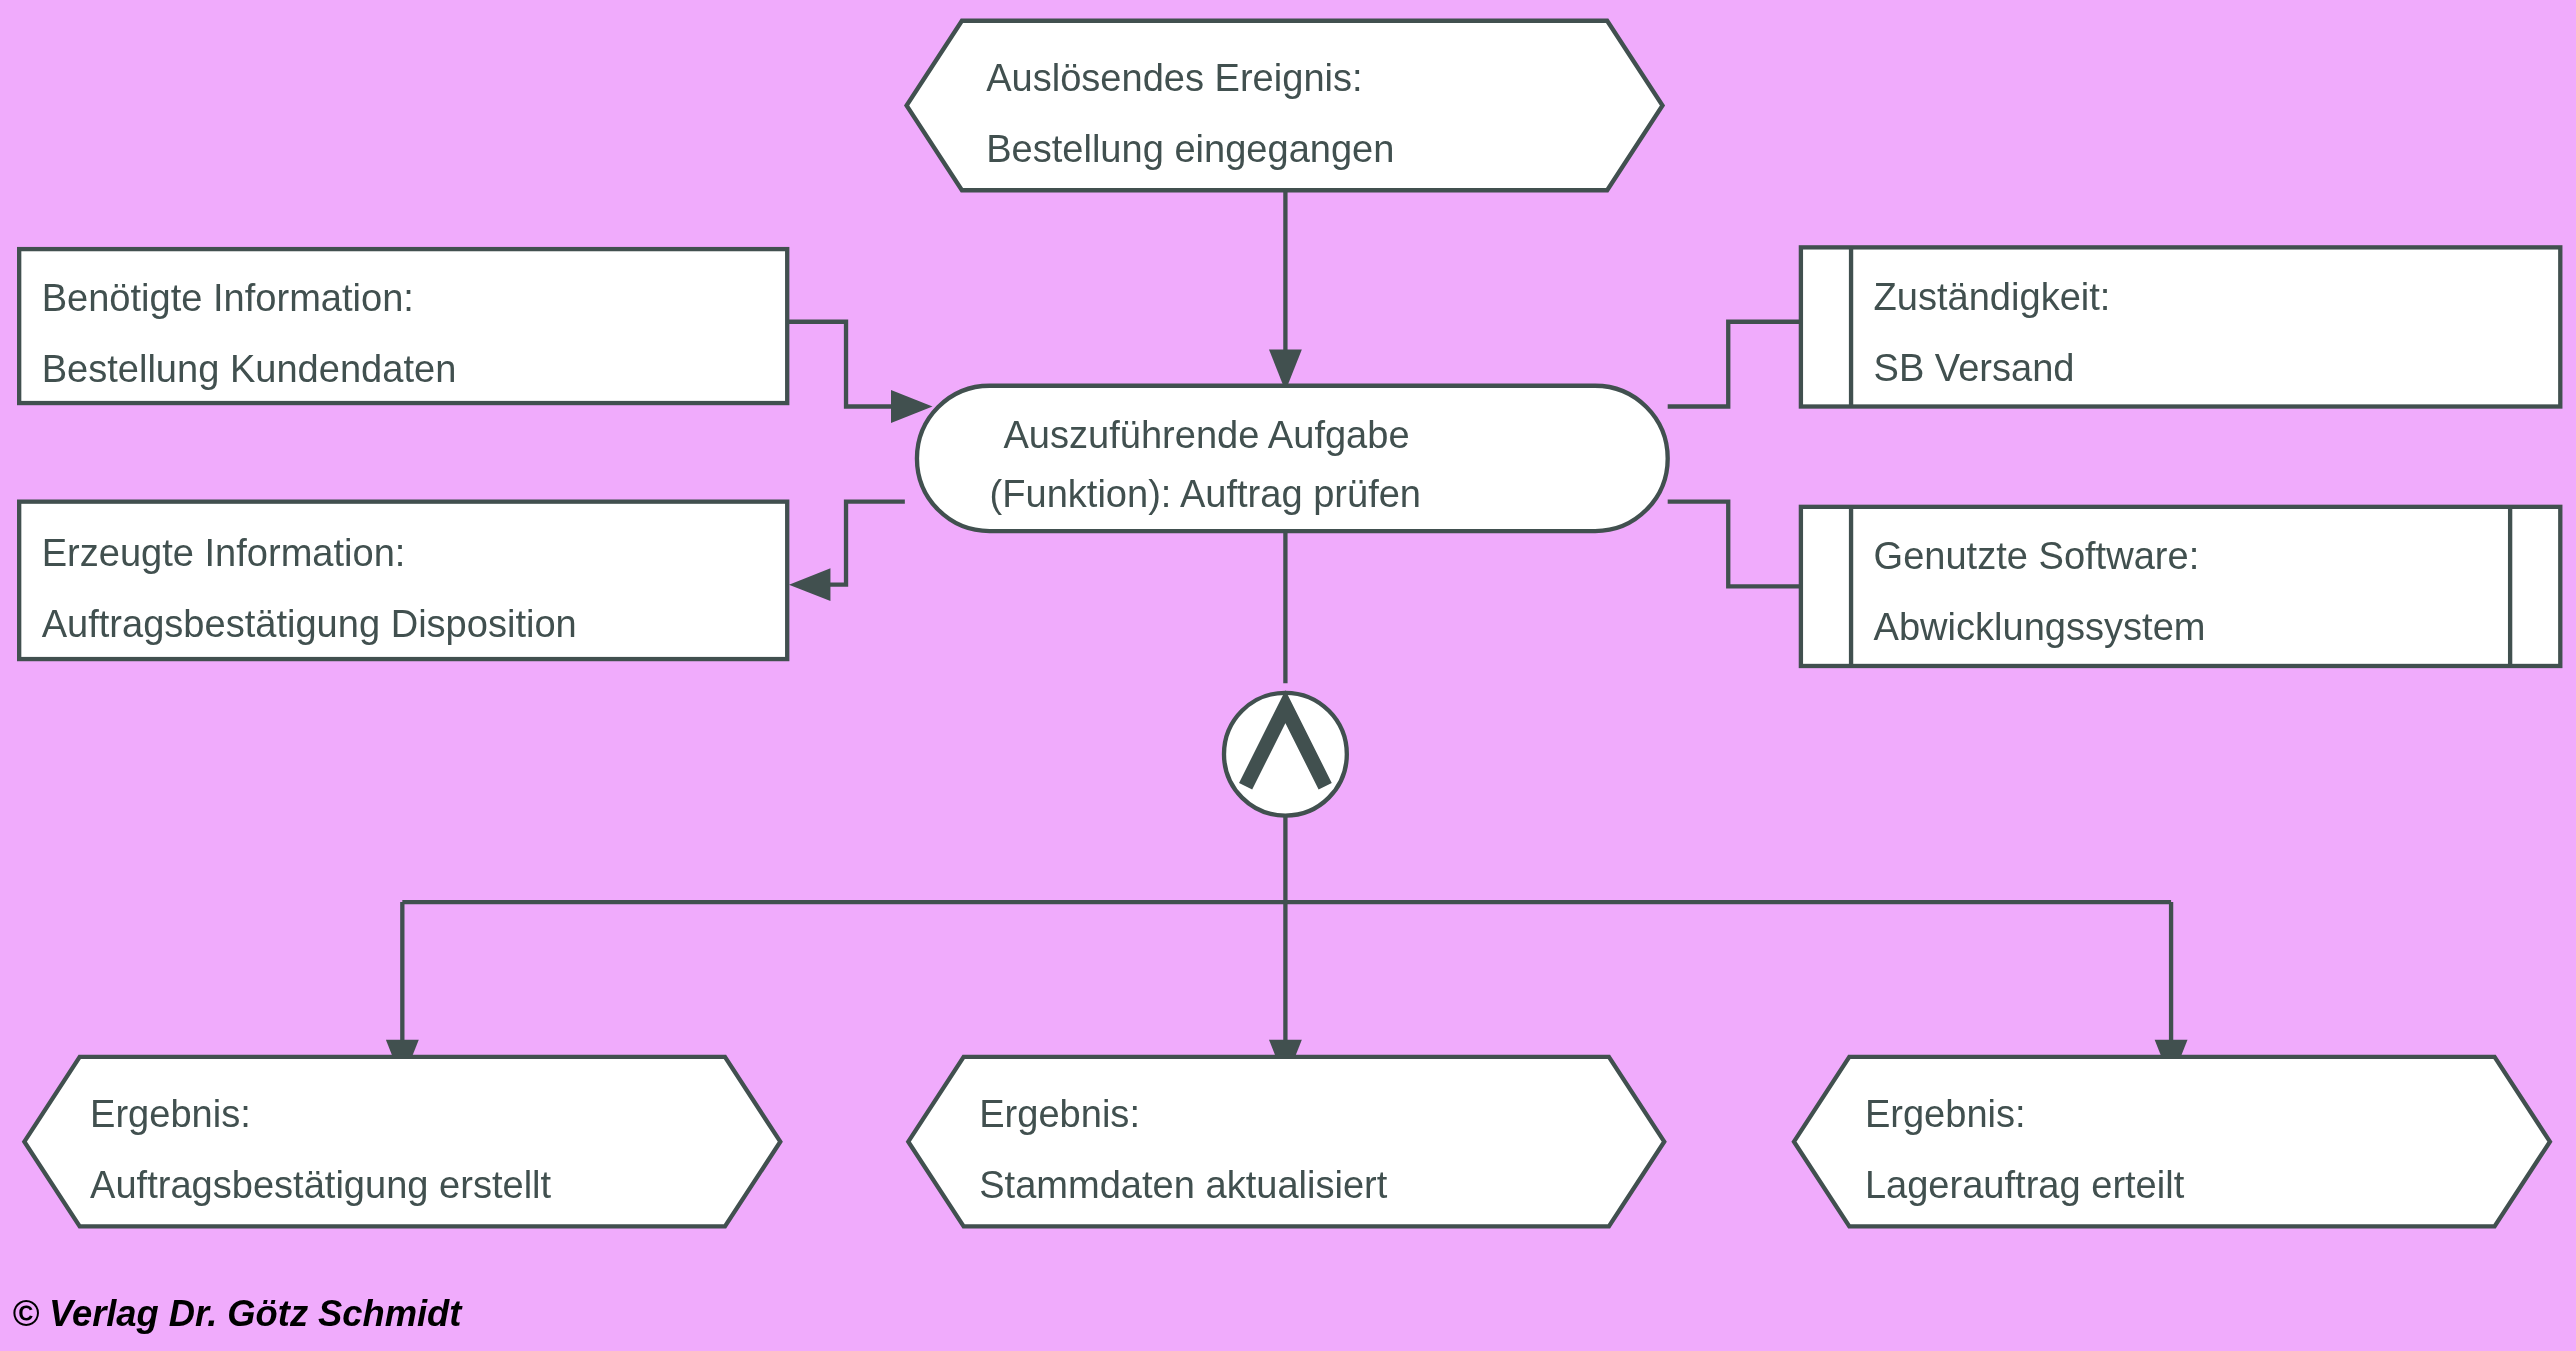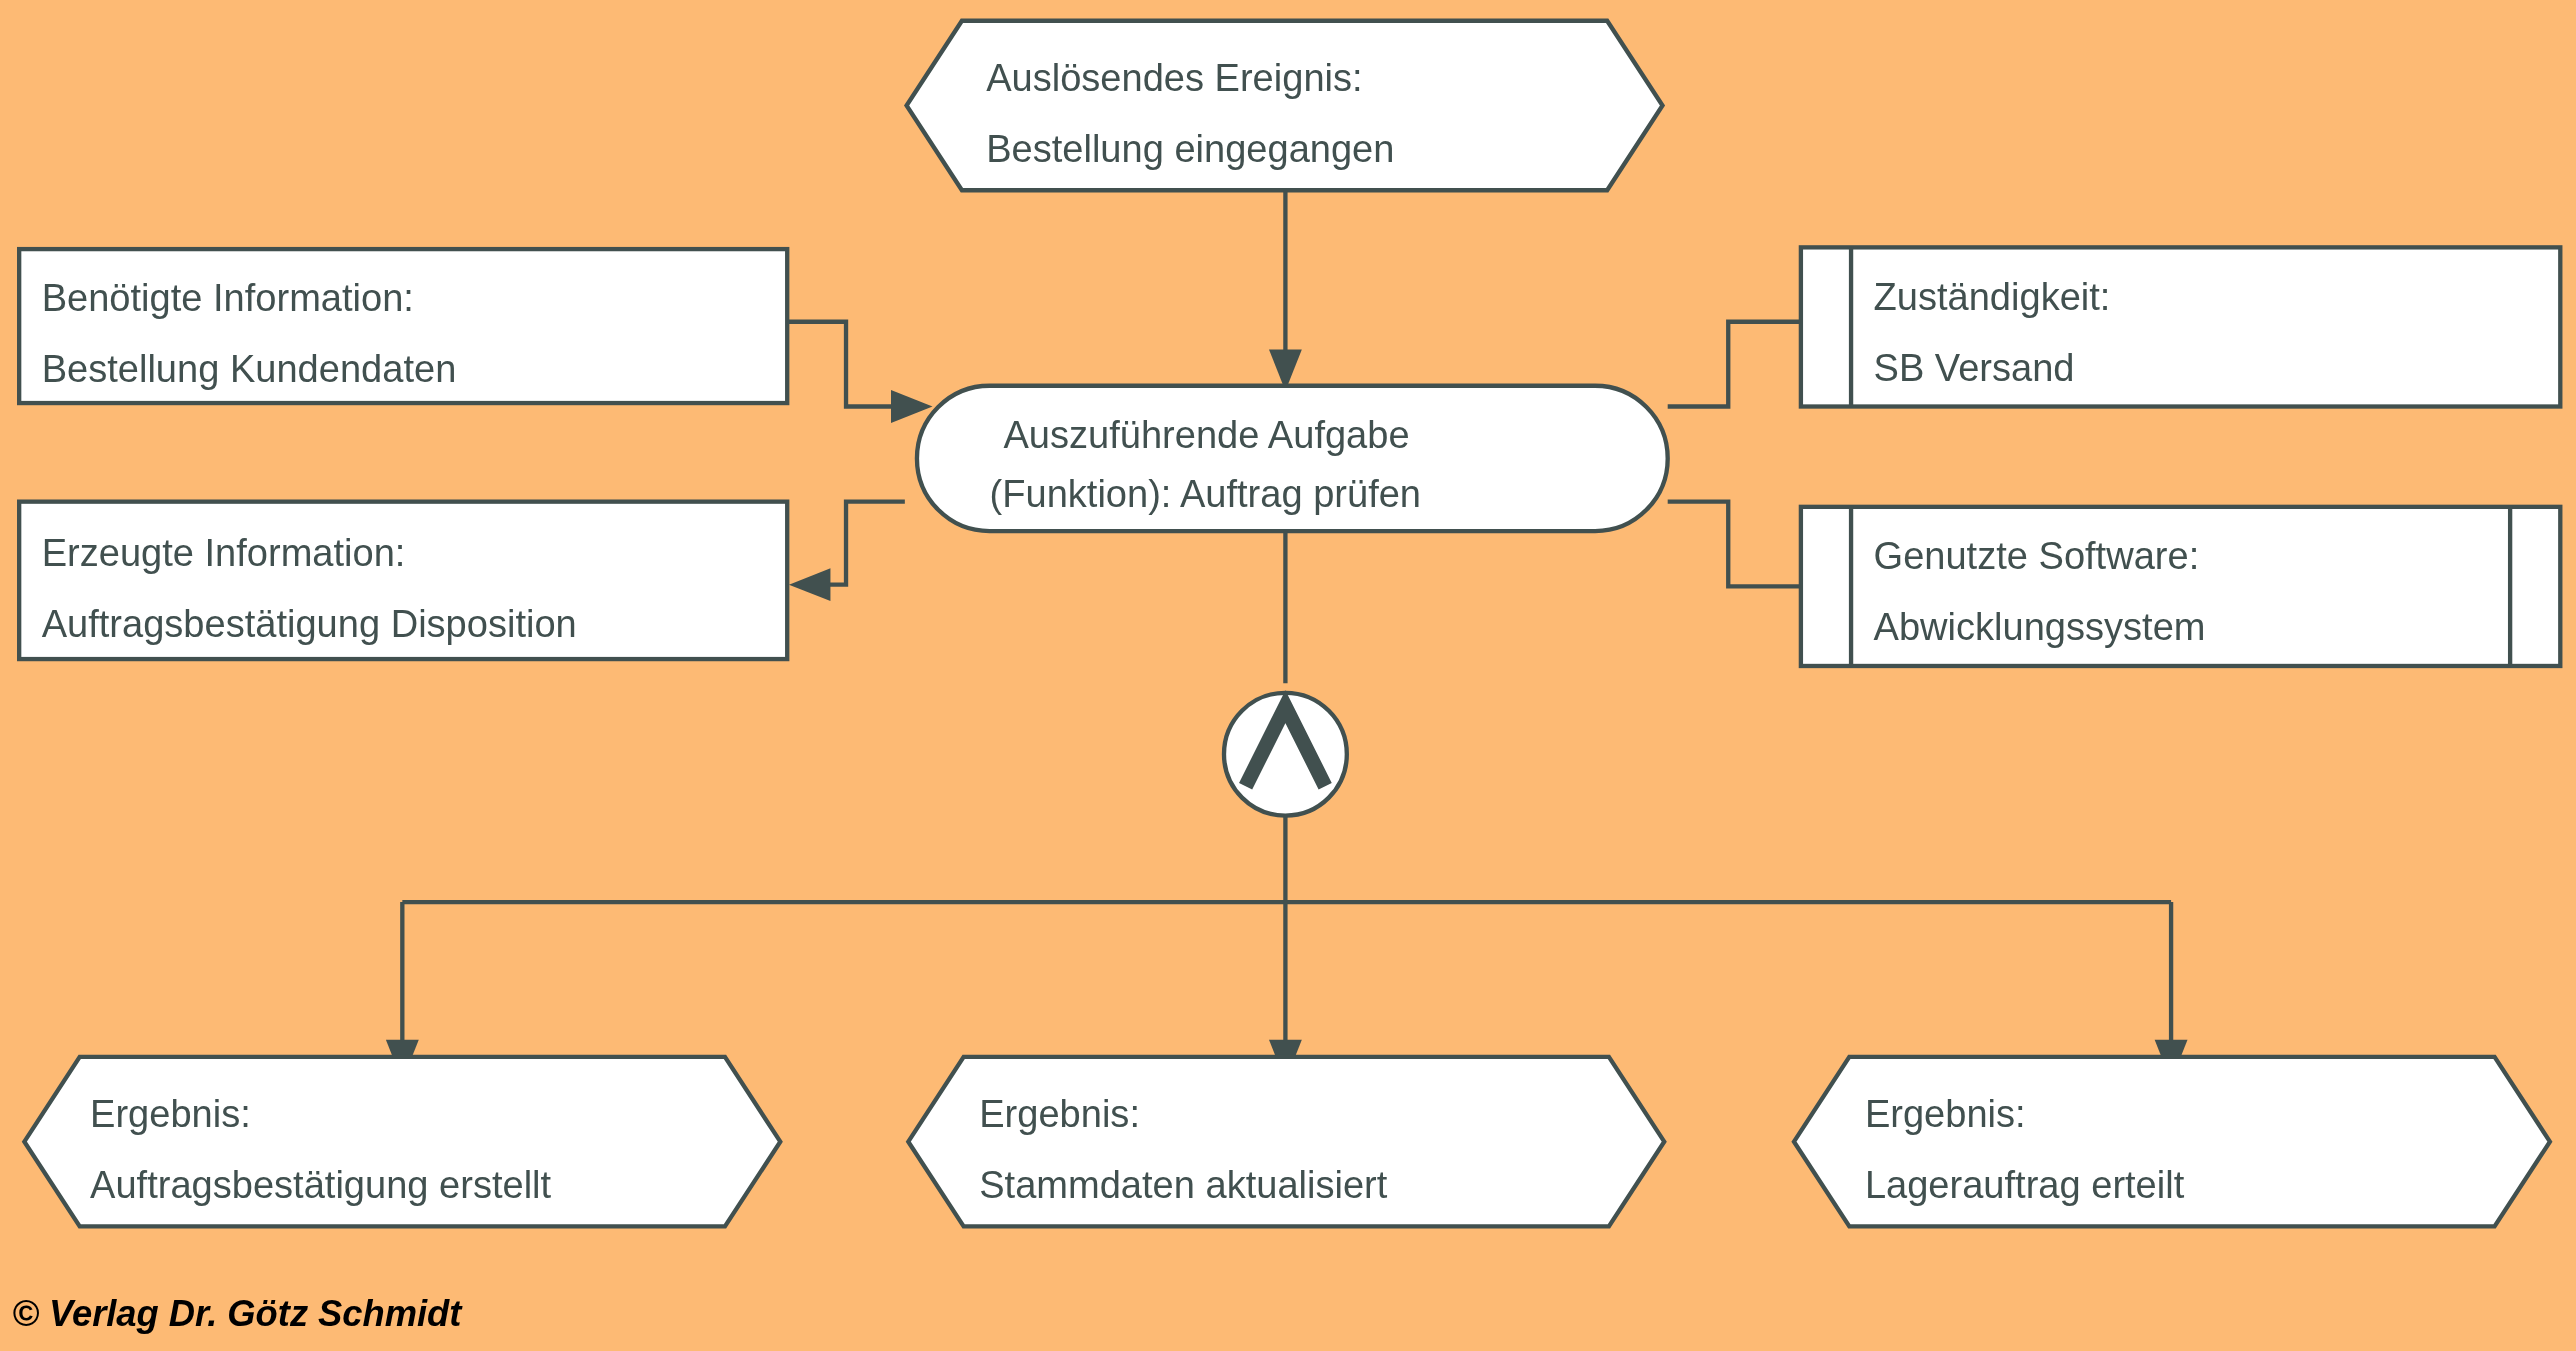--- a/index.html
+++ b/index.html
@@ -10,21 +10,21 @@
   body {
     width: 2576px;
     height: 1351px;
     overflow: hidden;
     font-family: "Liberation Sans", sans-serif;
   }
   #diagram-root {
     position: relative;
     width: 2576px;
     height: 1351px;
-    background: #fdba74;
+    background: #f0abfc;
   }
   svg.epc {
     display: block;
     width: 2576px;
     height: 1351px;
   }
   .shape-stroke {
     fill: #ffffff;
     stroke: #41504f;
     stroke-width: 5;

